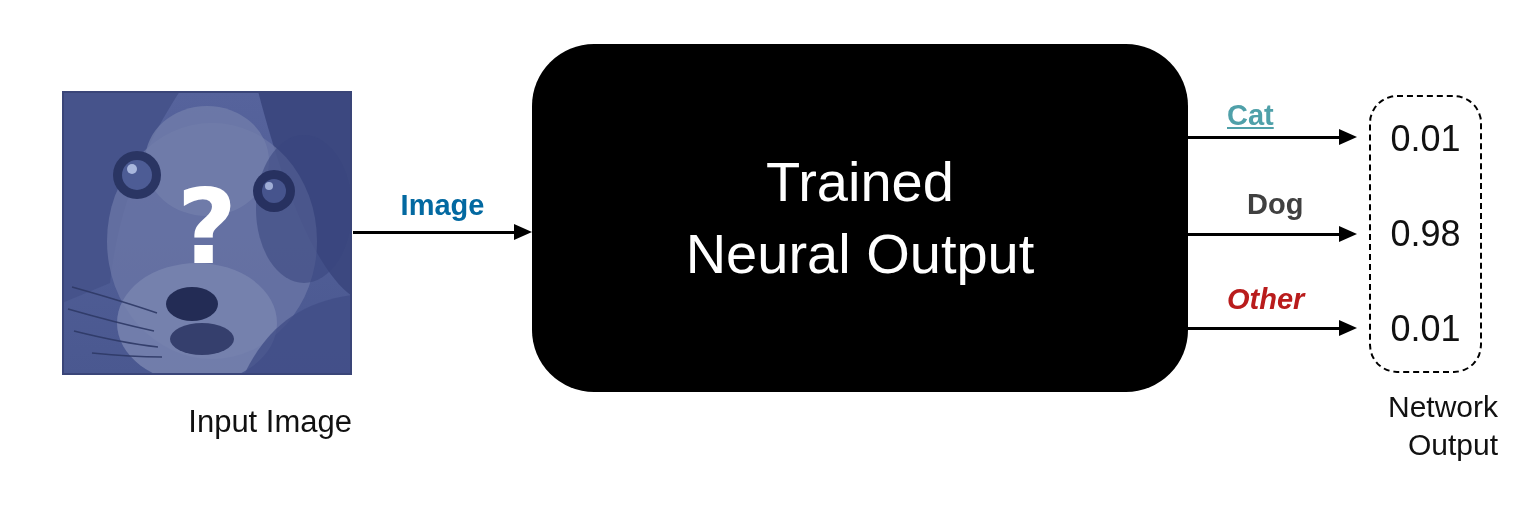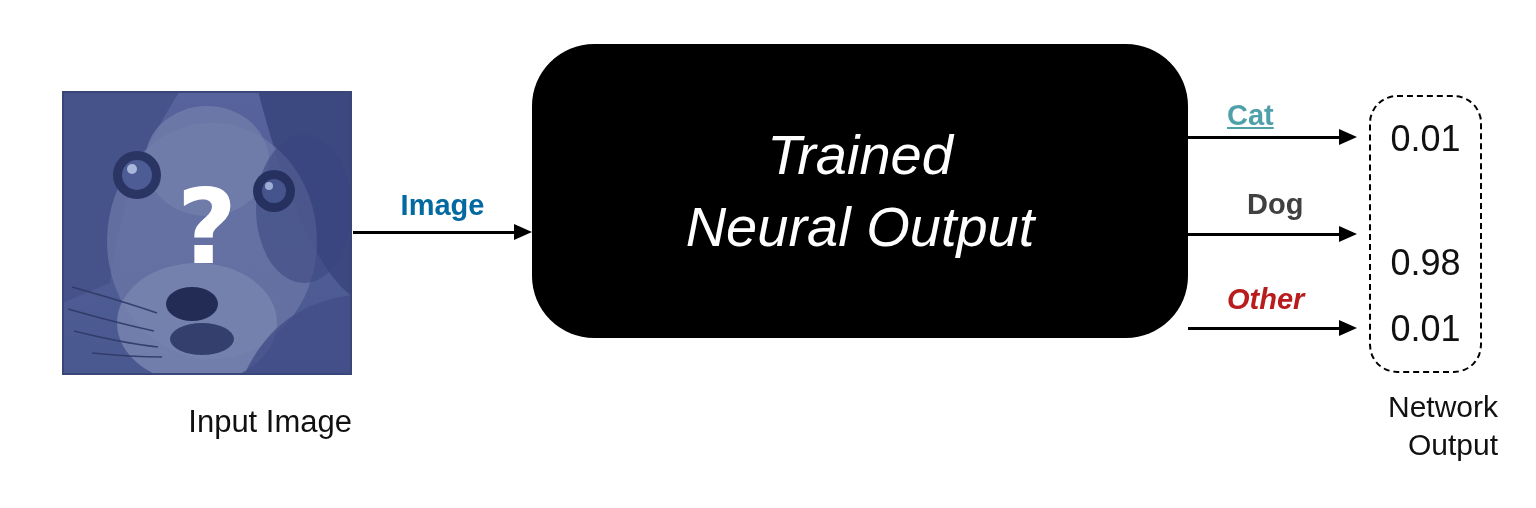--- a/index.html
+++ b/index.html
@@ -72,27 +72,26 @@
   }
   .image-label { left: 353px; top: 191px; width: 179px; text-align: center; }
   .cat-label   { left: 1227px; top: 101px; text-decoration: underline; }
   .dog-label   { left: 1227px; top: 190px; }
   .other-label { left: 1227px; top: 285px; }
 
   
   .nn-box {
     position: absolute;
     left: 532px; top: 44px;
-    width: 656px; height: 294px;
+    width: 656px; height: 348px;
     background: #000000;
     border-radius: 62px;
     display: flex;
     align-items: center;
     justify-content: center;
-    font-style: italic;
   }
   .nn-title {
     color: #ffffff;
     font-size: 56px;
     line-height: 72px;
     text-align: center;
     font-weight: 400;
   }
 
   
@@ -107,21 +106,21 @@
   .out-value {
     position: absolute;
     left: 1369px;
     width: 113px;
     text-align: center;
     font-size: 36px;
     line-height: 1;
     color: #111111;
   }
   .out-value-1 { top: 121px; }
-  .out-value-2 { top: 216px; margin-top: 29px; }
+  .out-value-2 { top: 216px; }
   .out-value-3 { top: 311px; }
 </style>
 </head>
 <body>
 
 <div class="canvas">
 
   <figure class="input-img">
     <svg viewBox="0 0 290 284" aria-hidden="true">
       <defs>

